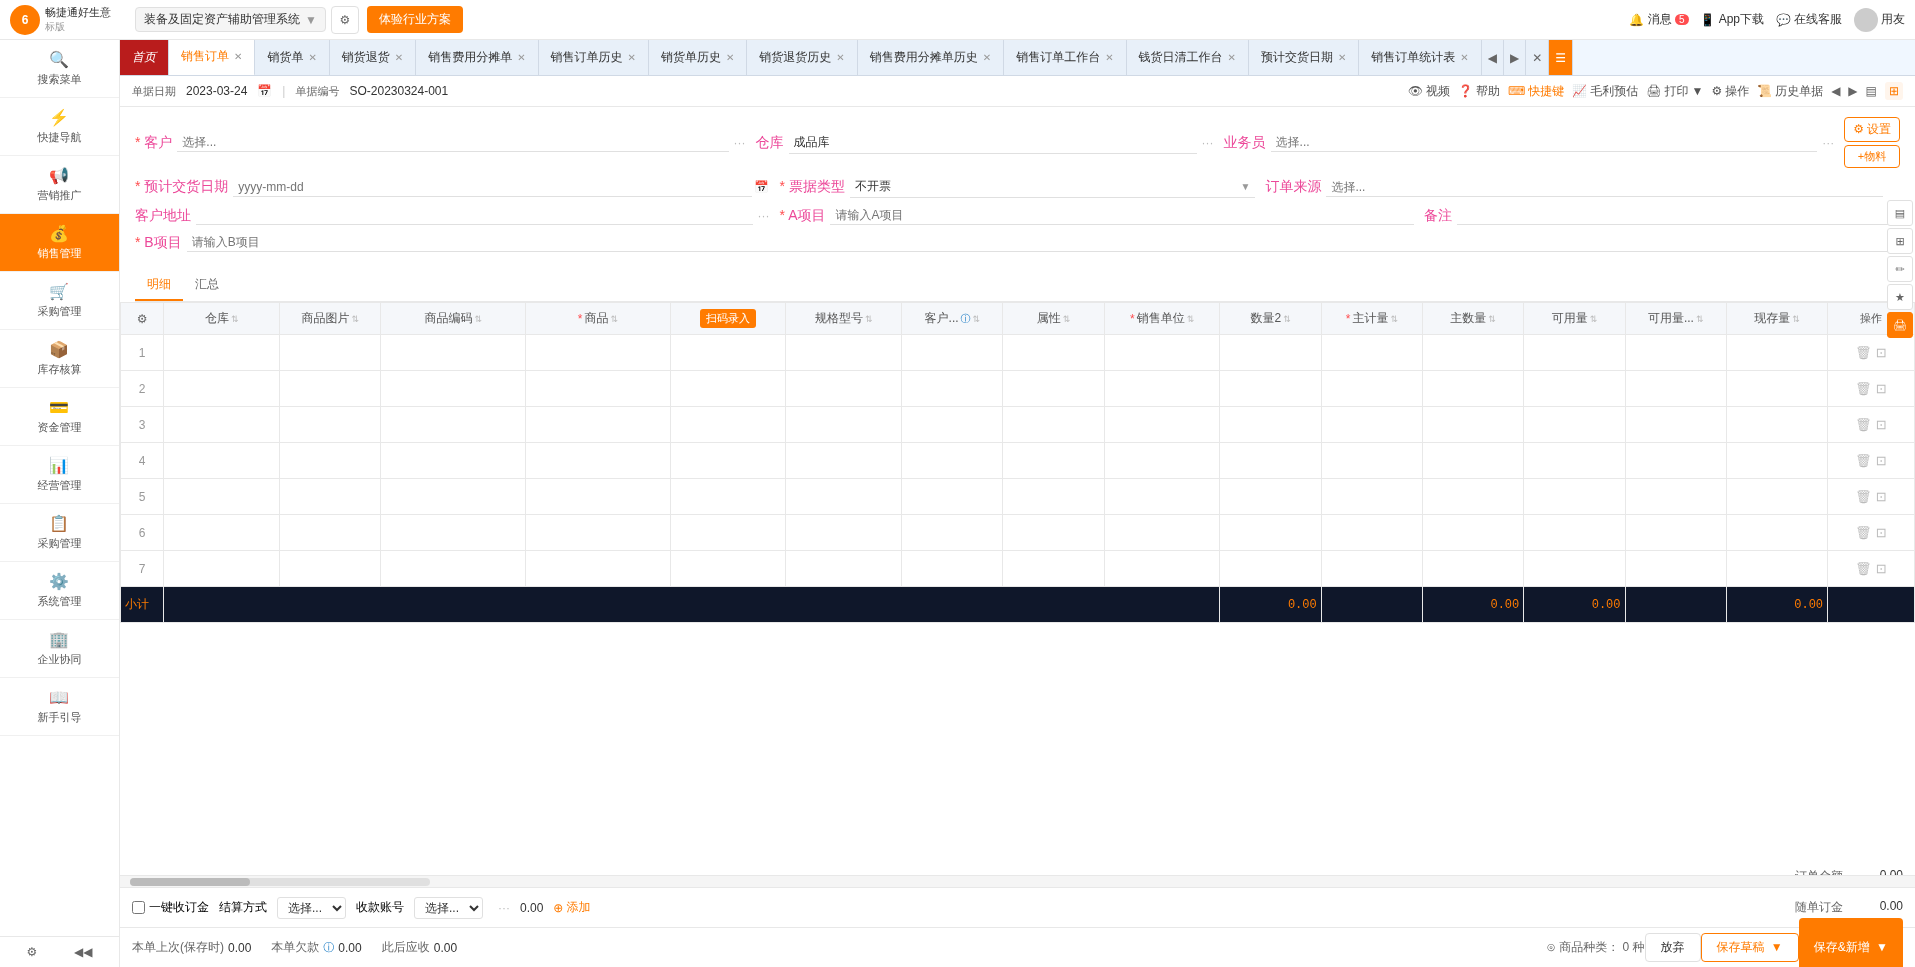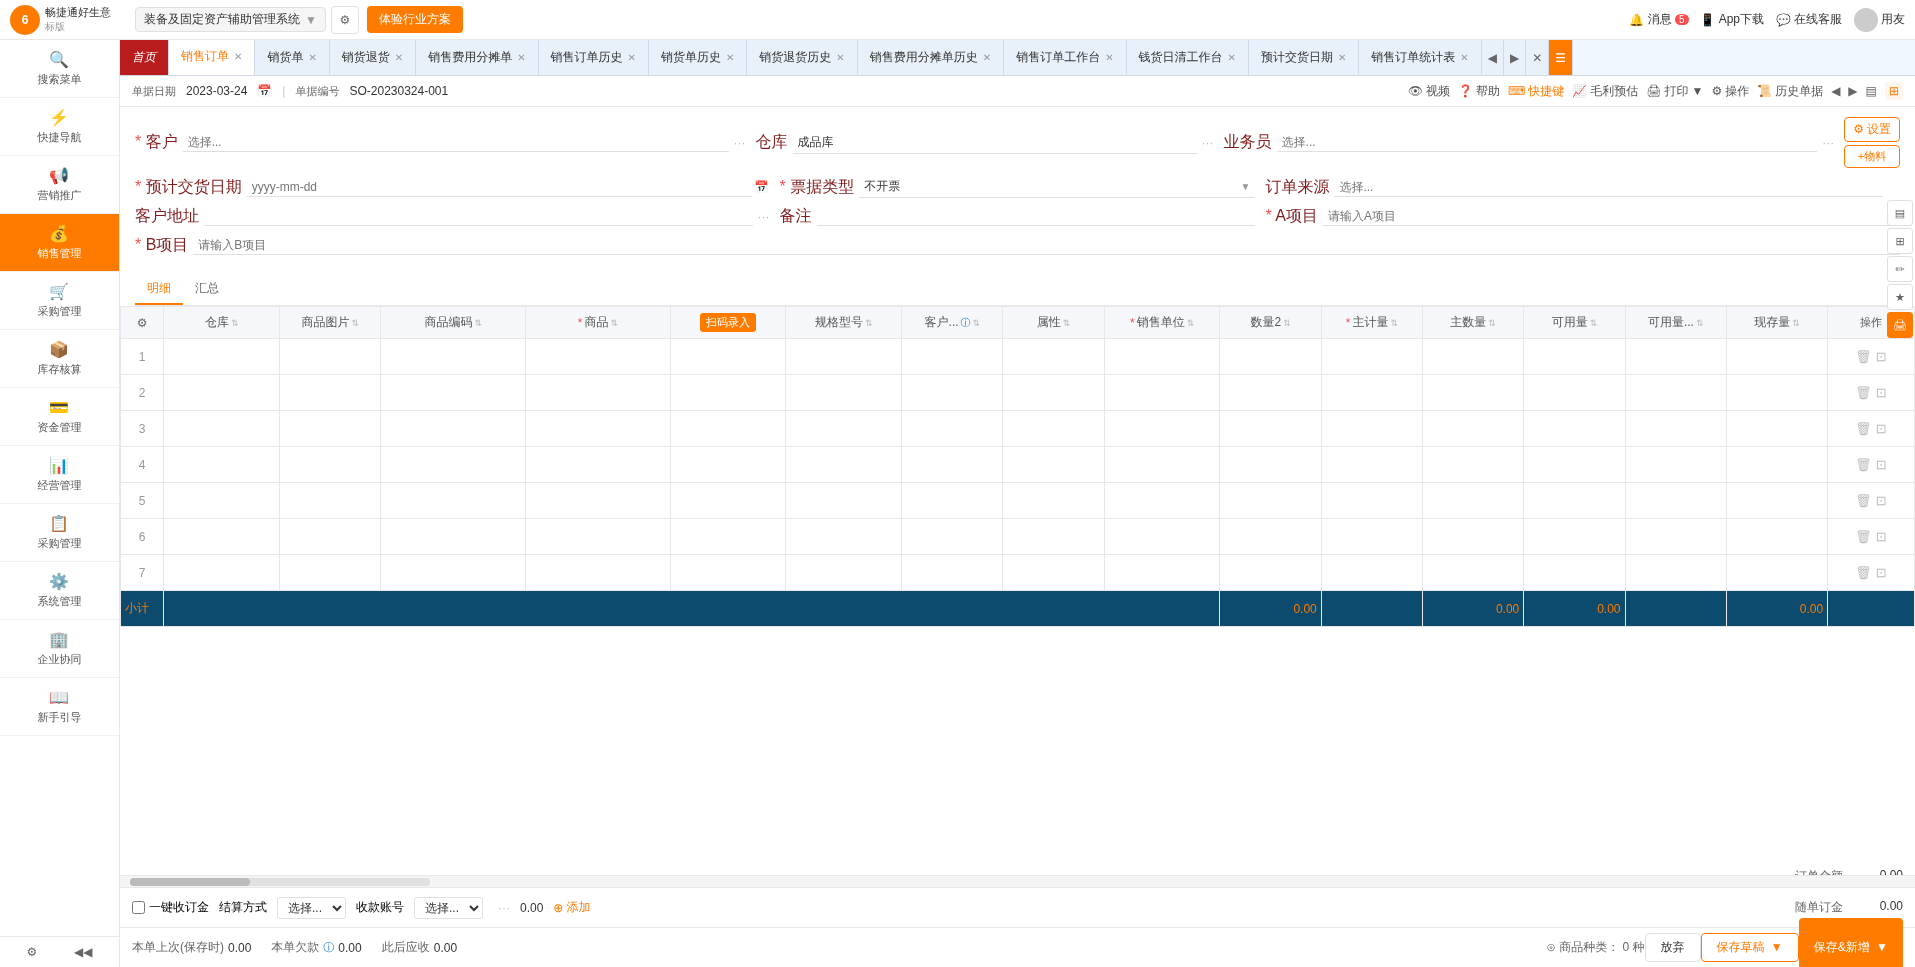--- a/index.html
+++ b/index.html
@@ -206,22 +206,22 @@
       margin-bottom: 8px;
       gap: 10px;
     }
     .field-group {
       display: flex;
       align-items: center;
       flex: 1;
       min-width: 0;
     }
     .field-label {
-      color: #7f1d1d;
-      font-size: 16px;
+      color: #ec4899;
+      font-size: 14px;
       white-space: nowrap;
       flex-shrink: 0;
       margin-right: 5px;
     }
     .field-label.required::before { content: "* "; color: #ff4d4f; }
     .field-input {
       flex: 1;
       border: none;
       border-bottom: 1px solid #e0e0e0;
       padding: 2px 5px;
@@ -313,23 +313,24 @@
       font-size: 11px;
       cursor: pointer;
       white-space: nowrap;
     }
     .th-settings { color: #666; cursor: pointer; }
     .action-icons { display: flex; gap: 4px; justify-content: center; }
     .action-icon { color: #bbb; cursor: pointer; font-size: 13px; }
 
     
     .subtotal-row td {
-      background: #0c4a6e;
+      background: #0f172a;
       font-weight: 500;
       color: #ff7b00;
+      font-family: Liberation Mono, monospace;
     }
     .subtotal-label { color: #ff7b00; font-weight: bold; padding-left: 8px; }
 
     
     .scrollbar-area {
       height: 12px;
       background: #f5f5f5;
       border-top: 1px solid #e8e8e8;
       position: relative;
     }
@@ -709,27 +710,27 @@
             <span class="field-dots" style="opacity:0">···</span>
           </div>
         </div>
 
         <div class="form-row">
           <div class="field-group" style="flex:2">
             <span class="field-label">客户地址</span>
             <input class="field-input" type="text" style="">
             <span class="field-dots">···</span>
           </div>
+          <div class="field-group" style="flex:2">
+            <span class="field-label required">A项目</span>
+            <input class="field-input" type="text" placeholder="请输入A项目" style="">
+          </div>
           <div class="field-group" style="flex:1.5">
             <span class="field-label">备注</span>
             <input class="field-input" type="text" style="">
-          </div>
-          <div class="field-group" style="flex:2">
-            <span class="field-label required">A项目</span>
-            <input class="field-input" type="text" placeholder="请输入A项目" style="">
           </div>
         </div>
 
         <div class="form-row">
           <div class="field-group" style="flex:2">
             <span class="field-label required">B项目</span>
             <input class="field-input" type="text" placeholder="请输入B项目" style="">
           </div>
         </div>
       </div>

